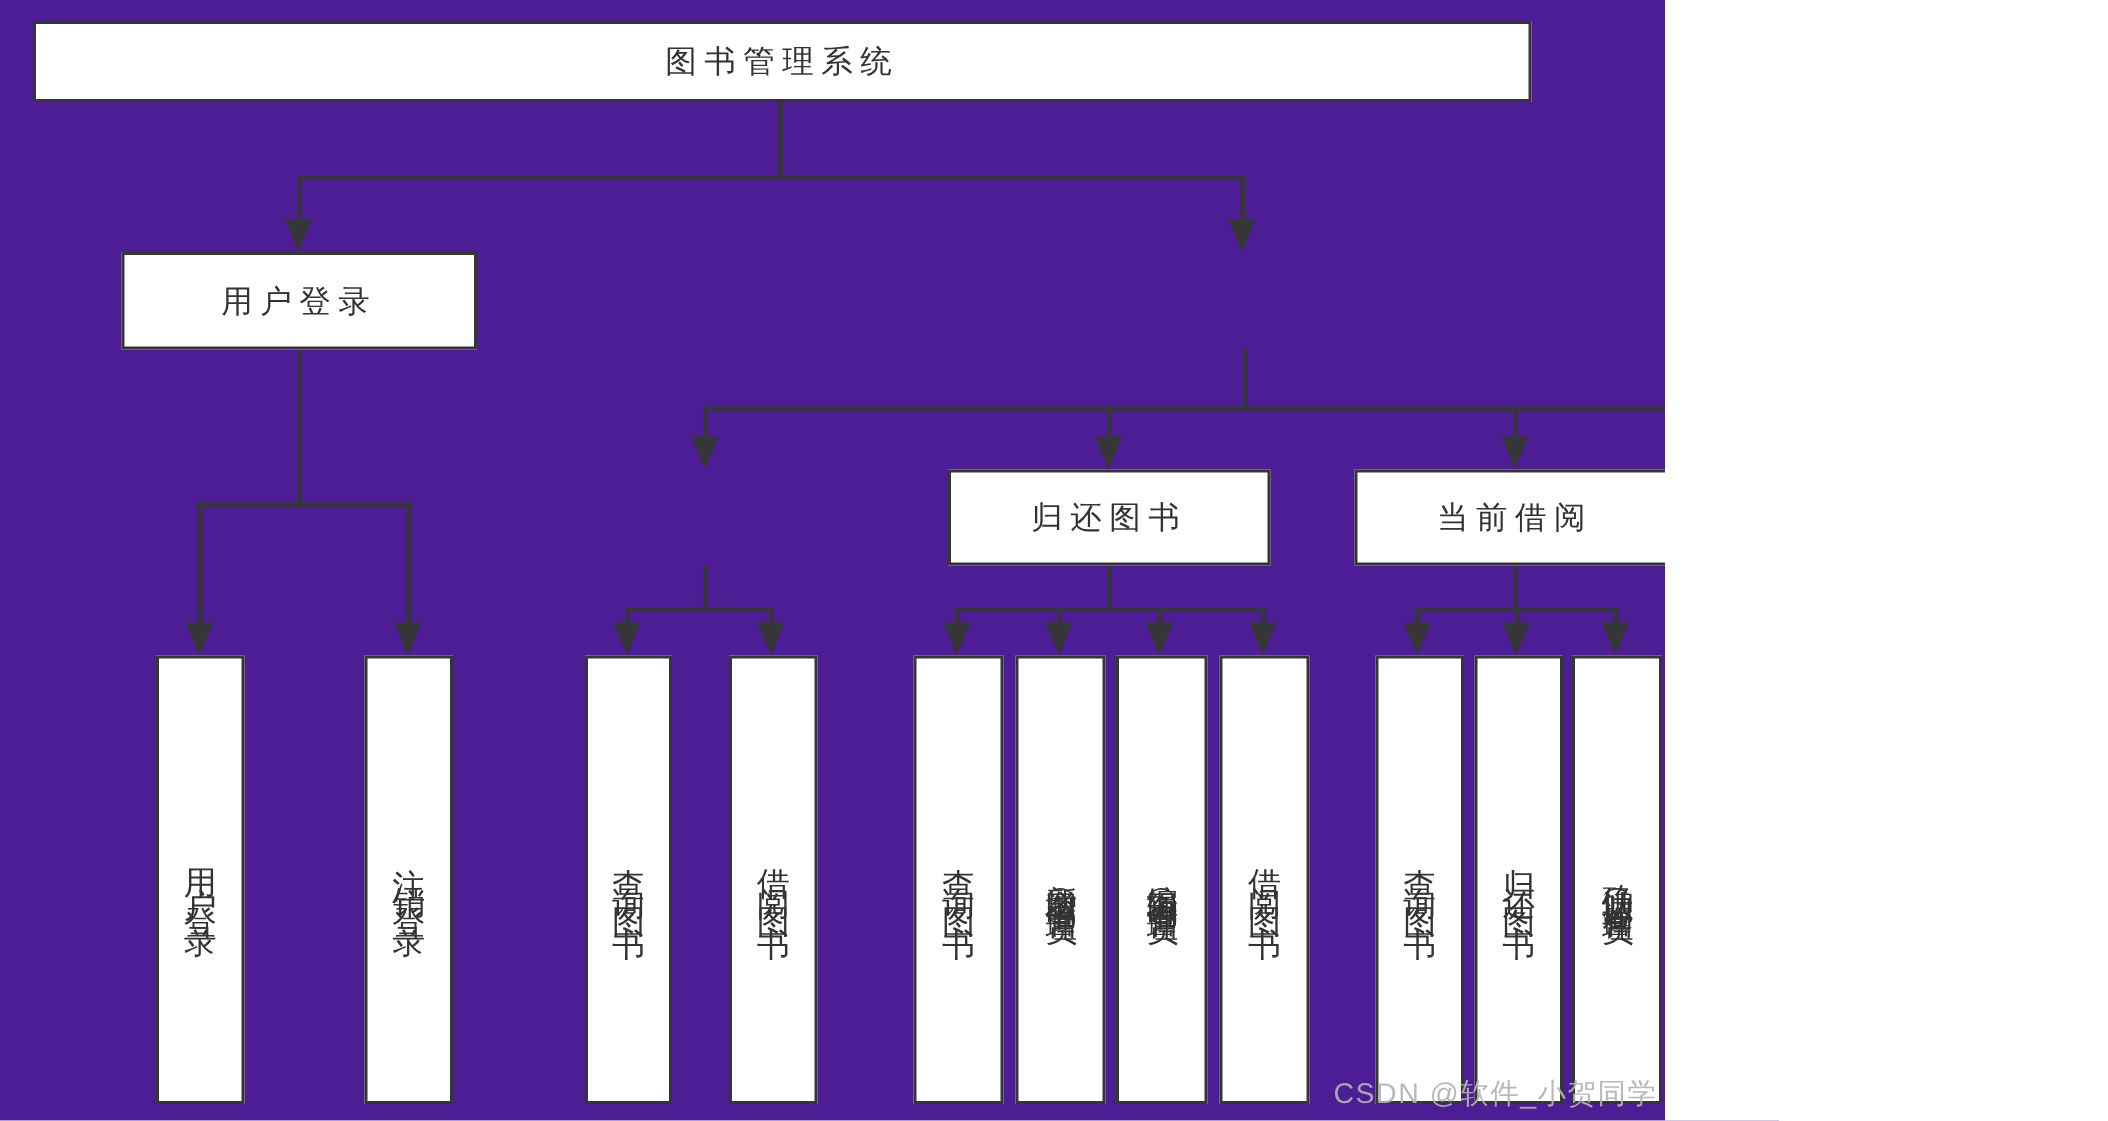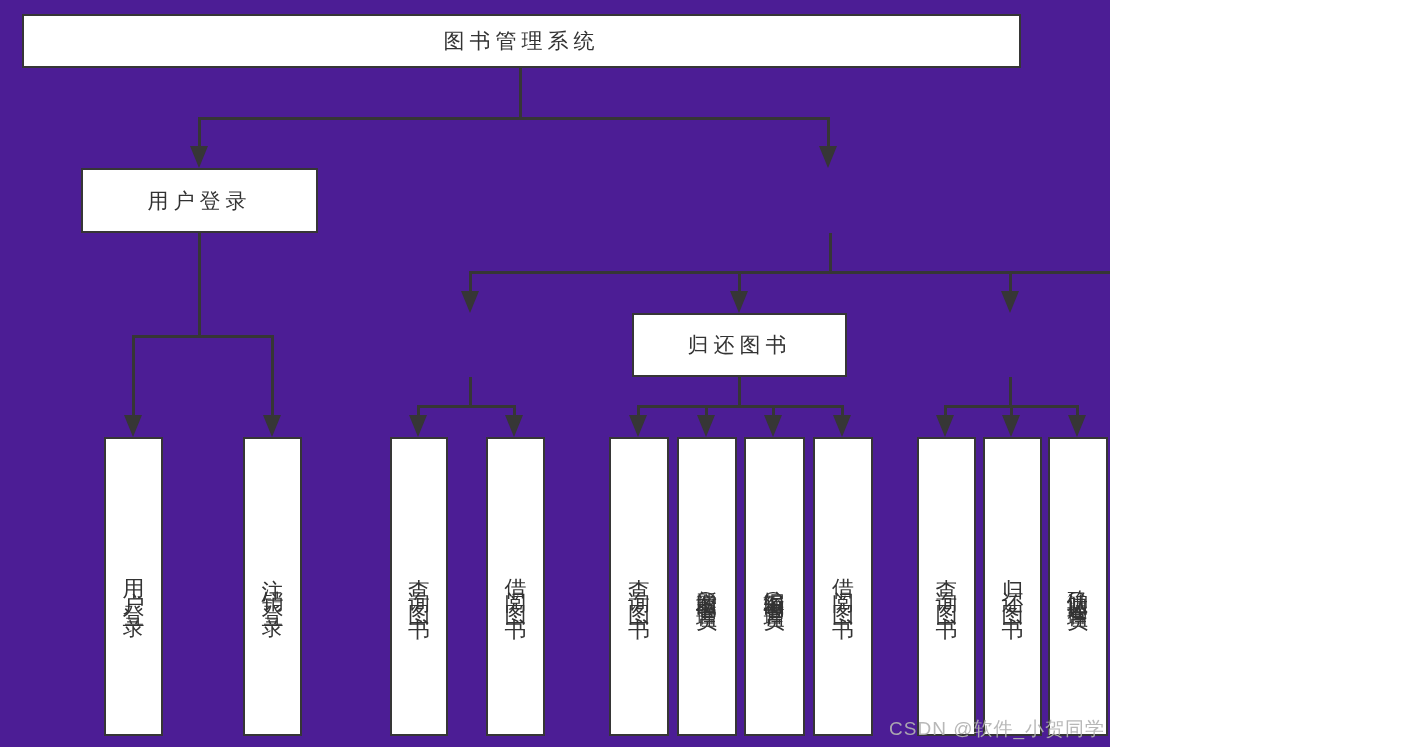--- a/index.html
+++ b/index.html
@@ -44,20 +44,23 @@
   <div class="hbox" style="left:22px;top:14px;width:999px;height:54px">
     <span>图书管理系统</span>
   </div>
 
   <div class="hbox" style="left:81px;top:168px;width:237px;height:65px">
     <span>用户登录</span>
   </div>
 
   <div class="hbox" style="left:632px;top:313px;width:215px;height:64px">
     <span>归还图书</span>
+  </div>
+  <div class="hbox" style="left:903px;top:313px;width:214px;height:64px">
+    <span>当前借阅</span>
   </div>
 
   <div class="vbox" style="left:104px;top:437px;width:59px;height:299px">
     <span class="vlabel">用户登录</span>
   </div>
   <div class="vbox" style="left:243px;top:437px;width:59px;height:299px">
     <span class="vlabel">注销登录</span>
   </div>
 
   <div class="vbox" style="left:390px;top:437px;width:58px;height:299px">

